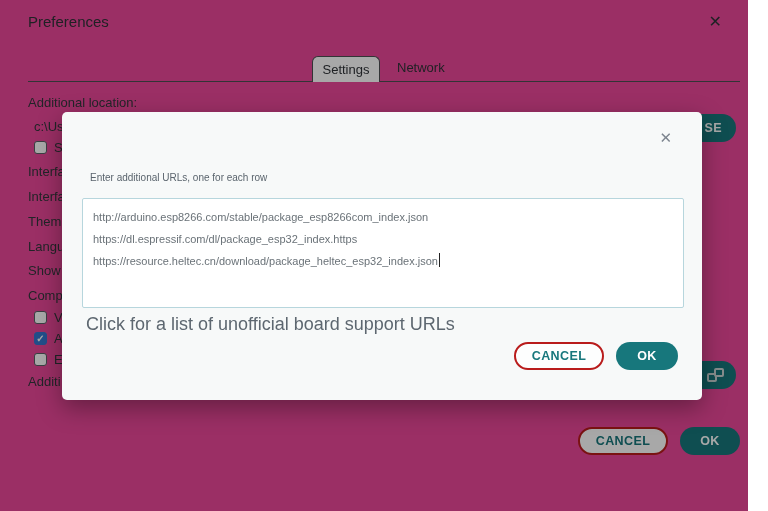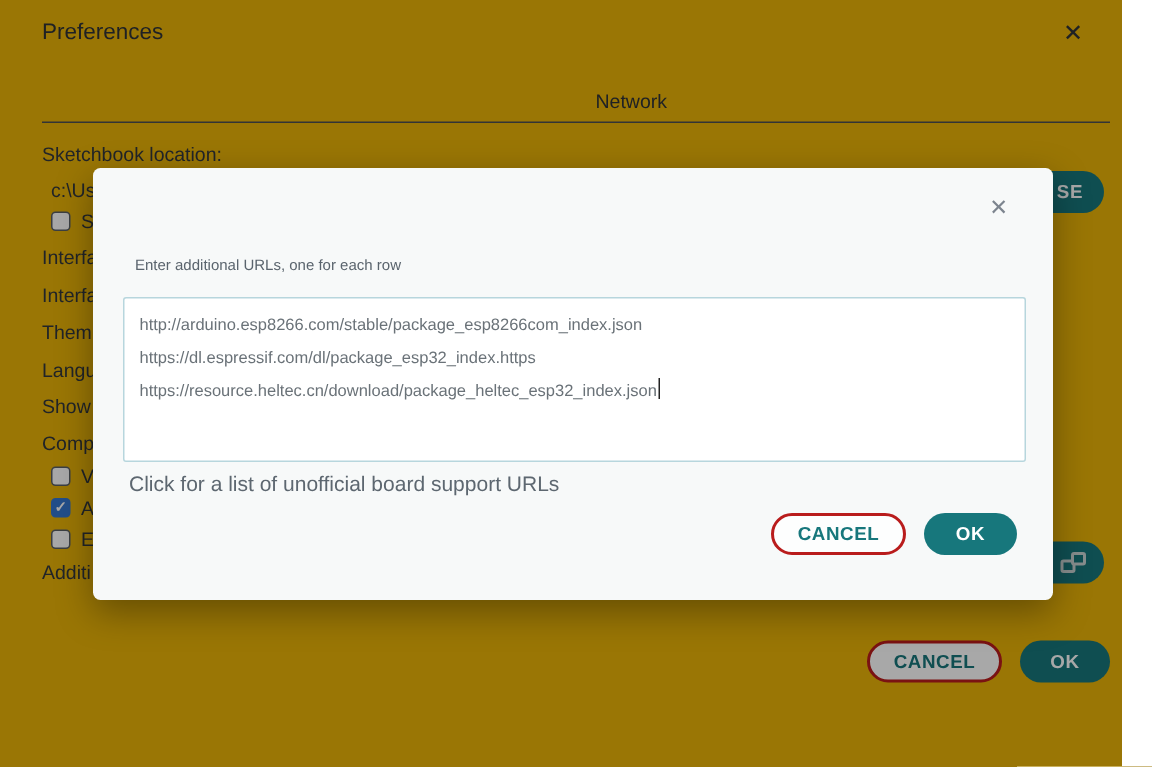--- a/index.html
+++ b/index.html
@@ -1,20 +1,20 @@
 <!DOCTYPE html>
 <html><head>
 <meta charset="utf-8">
 <style>
   * { box-sizing: border-box; margin: 0; padding: 0; }
   body { font-family: "Liberation Sans", sans-serif; }
   .screen {
     position: relative;
     width: 748px; height: 511px;
-    background: #eab308;
+    background: #ec4899;
     overflow: hidden;
   }
 
   
   .pref-title {
     position: absolute; left: 28px; top: 13px;
     font-size: 15px; color: #2f3338;
   }
   .win-close {
     position: absolute; right: 26px; top: 12px;
@@ -115,37 +115,38 @@
     font-size: 11px; line-height: 22px; color: #6a7278;
     white-space: nowrap; overflow: hidden;
     cursor: text;
   }
   .caret {
     display: inline-block; width: 1px; height: 14px;
     background: #222; vertical-align: -2px; margin-left: 1px;
   }
   .unofficial-link {
     position: absolute; left: 24px; top: 202px;
-    font-size: 14px; color: #5d6770; cursor: pointer;
+    font-size: 18px; color: #5d6770; cursor: pointer;
   }
   .modal-cancel { left: 452px; top: 230px; width: 90px; background: #fdfefe; }
   .modal-ok { left: 554px; top: 230px; width: 62px; }
 </style>
 </head>
 <body>
 
 <div class="screen">
 
   <div class="pref-title">Preferences</div>
   <div class="win-close">✕</div>
 
   <div class="tab-line"></div>
+  <div class="tab-active">Settings</div>
   <div class="tab-inactive">Network</div>
 
-  <div class="pref-row" style="top:95px">Sketchbook location:</div>
+  <div class="pref-row" style="top:95px">Additional location:</div>
   <div class="pref-row indent" style="top:119px">c:\Us</div>
   <div class="pref-row indent" style="top:140px">
     <span class="cb"></span>
     <span>Sh</span>
   </div>
   <div class="pref-row" style="top:164px">Interfa</div>
   <div class="pref-row" style="top:189px">Interfa</div>
   <div class="pref-row" style="top:214px">Them</div>
   <div class="pref-row" style="top:239px">Langu</div>
   <div class="pref-row" style="top:263px">Show</div>

